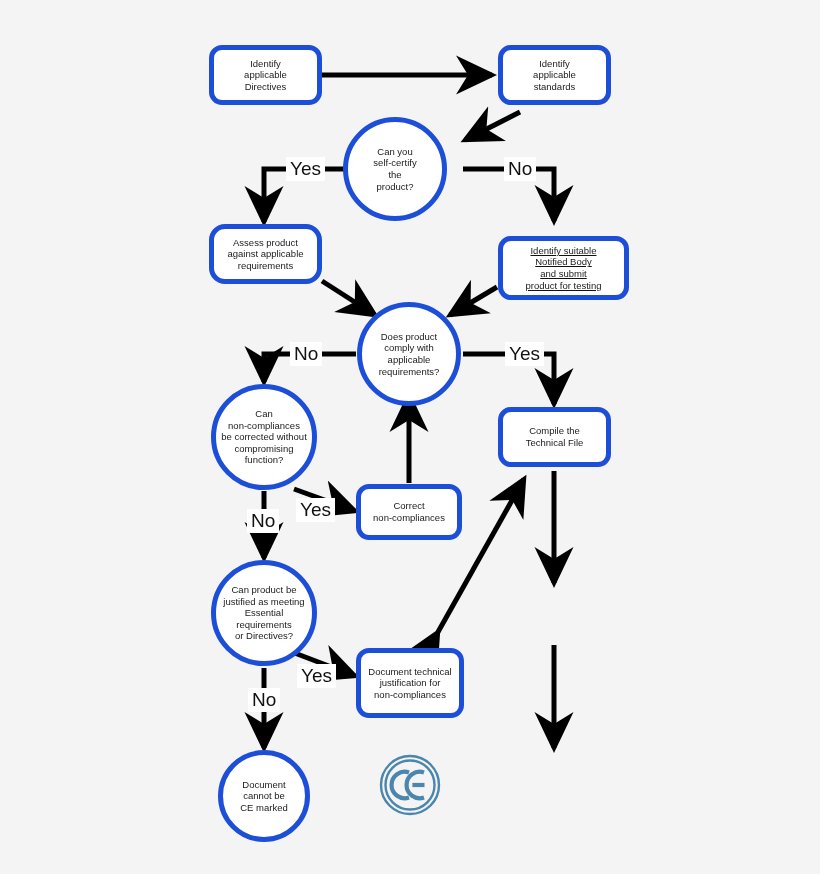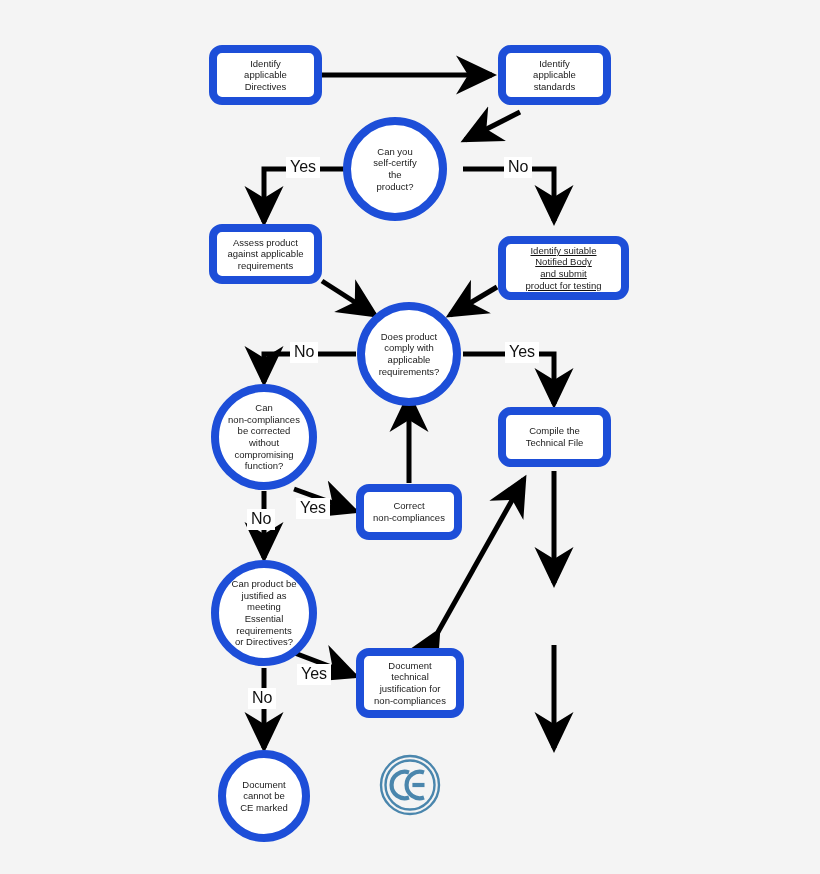--- a/index.html
+++ b/index.html
@@ -21,21 +21,21 @@
     position: absolute;
     left: 0;
     top: 0;
     width: 820px;
     height: 874px;
   }
   .node {
     position: absolute;
     box-sizing: border-box;
     background: #ffffff;
-    border: 8px solid #1d4ed8;
+    border: 5px solid #1d4ed8;
     display: flex;
     align-items: center;
     justify-content: center;
     text-align: center;
     color: #111111;
     z-index: 3;
   }
   .node-box {
     border-radius: 13px;
   }
@@ -46,21 +46,21 @@
     line-height: 1.22;
     padding: 0 5px;
     white-space: pre-line;
     font-size: 9.5px;
     color: #1a1a1a;
   }
   .edge-label {
     position: absolute;
     background: #ffffff;
     color: #111111;
-    font-size: 16px;
+    font-size: 19px;
     line-height: 1;
     padding: 2px 4px 3px 4px;
     z-index: 4;
     text-align: center;
   }
   .ce-logo {
     position: absolute;
     z-index: 3;
   }
 </style>
@@ -123,21 +123,21 @@
 standards</span>
   </div>
 
   <div class="node node-circle" style="left:343px;top:117px;width:104px;height:104px;">
     <span class="node-text">Can you
 self-certify
 the
 product?</span>
   </div>
 
-  <div class="node node-box" style="left:209px;top:224px;width:113px;height:60px;">
+  <div class="node node-box" style="left:209px;top:224px;width:113px;height:60px;border-radius:16px;">
     <span class="node-text">Assess product
 against applicable
 requirements</span>
   </div>
 
   <div class="node node-box" style="left:498px;top:236px;width:131px;height:64px;text-decoration:underline;">
     <span class="node-text">Identify suitable
 Notified Body
 and submit
 product for testing</span>

